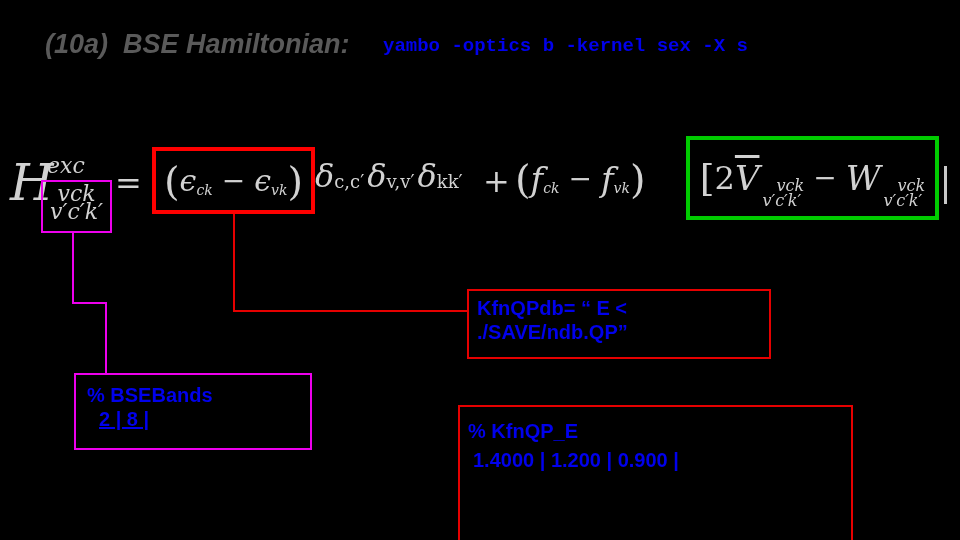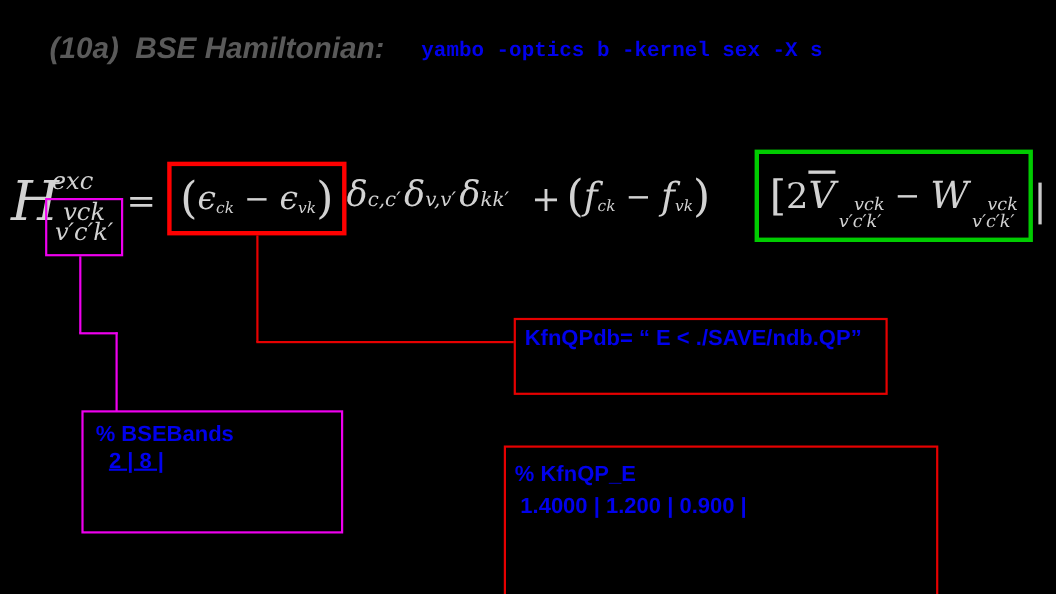--- a/index.html
+++ b/index.html
@@ -64,21 +64,21 @@
     box-sizing: border-box;
     display: flex; align-items: center; justify-content: center;
   }
   .paren { font-size: 40px; }
   .eps   { font-size: 30px; font-style: italic; }
   .sub   { font-size: 14px; font-style: italic; position: relative; top: 9px; }
   .minus { font-size: 28px; margin: 0 9px; }
 
   .delta-group { left: 315px; top: 160px; display: flex; }
   .delta { font-size: 32px; font-style: italic; }
-  .dsub  { font-size: 18px; font-style: italic; position: relative; top: 13px; margin-right: 3px; text-align: right; }
+  .dsub  { font-size: 18px; position: relative; top: 13px; margin-right: 3px; text-align: right; }
 
   .eq-plus { left: 483px; top: 165px; font-size: 32px; }
 
   .f-group { left: 515px; top: 150px; height: 58px; display: flex; align-items: center; }
   .eff { font-size: 34px; font-style: italic; }
 
   .green-eqbox {
     left: 686px; top: 136px; width: 253px; height: 84px;
     border: 4px solid var(--highlight-green);
     box-sizing: border-box;
@@ -112,22 +112,22 @@
   .codebox {
     box-sizing: border-box;
     color: var(--code-blue);
     font-weight: bold;
     font-size: 20px;
     line-height: 1.2;
   }
   .codebox.redb { border: 2px solid var(--annotation-red); }
   .codebox.magb { border: 2px solid var(--highlight-magenta); }
 
-  .kfnqpdb-box  { left: 467px; top: 289px; width: 340px; height: 70px;  padding: 5px 0 0 8px; }
-  .bsebands-box { left: 74px;  top: 373px; width: 238px; height: 112px; padding: 8px 0 0 11px; }
+  .kfnqpdb-box  { left: 467px; top: 289px; width: 304px; height: 70px;  padding: 5px 0 0 8px; }
+  .bsebands-box { left: 74px;  top: 373px; width: 238px; height: 77px; padding: 8px 0 0 11px; }
   .bsebands-box .l2 { padding-left: 12px; margin-top: 0; text-decoration: underline; }
   .kfnqpe-box   { left: 458px; top: 405px; width: 395px; height: 138px; padding: 12px 0 0 8px; }
   .kfnqpe-box .l2 { padding-left: 5px; margin-top: 5px; }
 </style>
 </head>
 <body>
 
 <div class="slide">
 
   <div class="abs title">(10a)  BSE Hamiltonian:</div>

